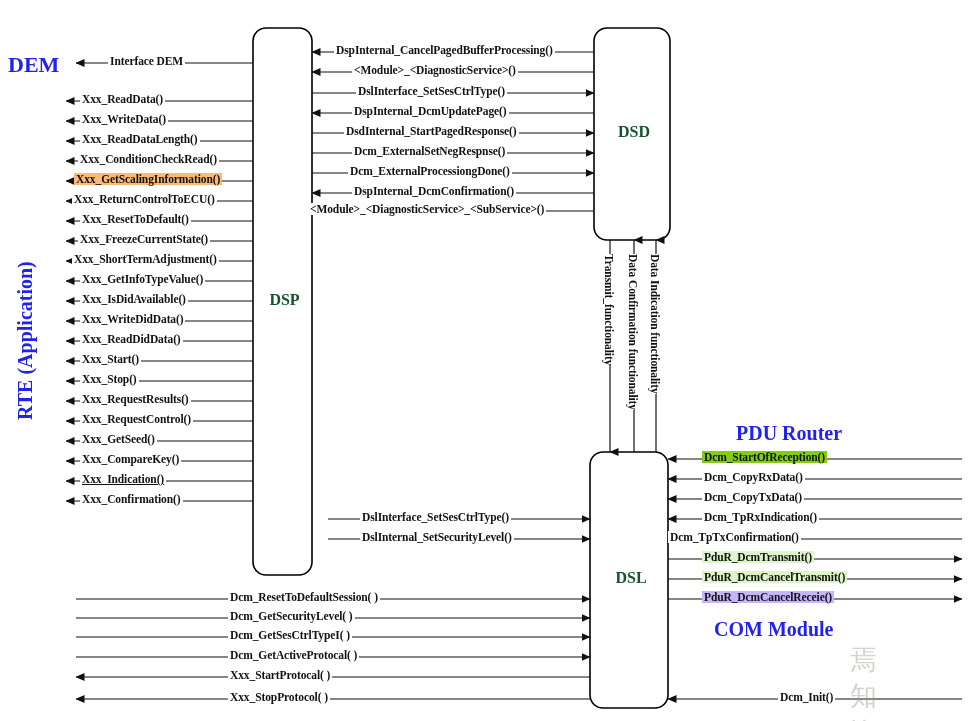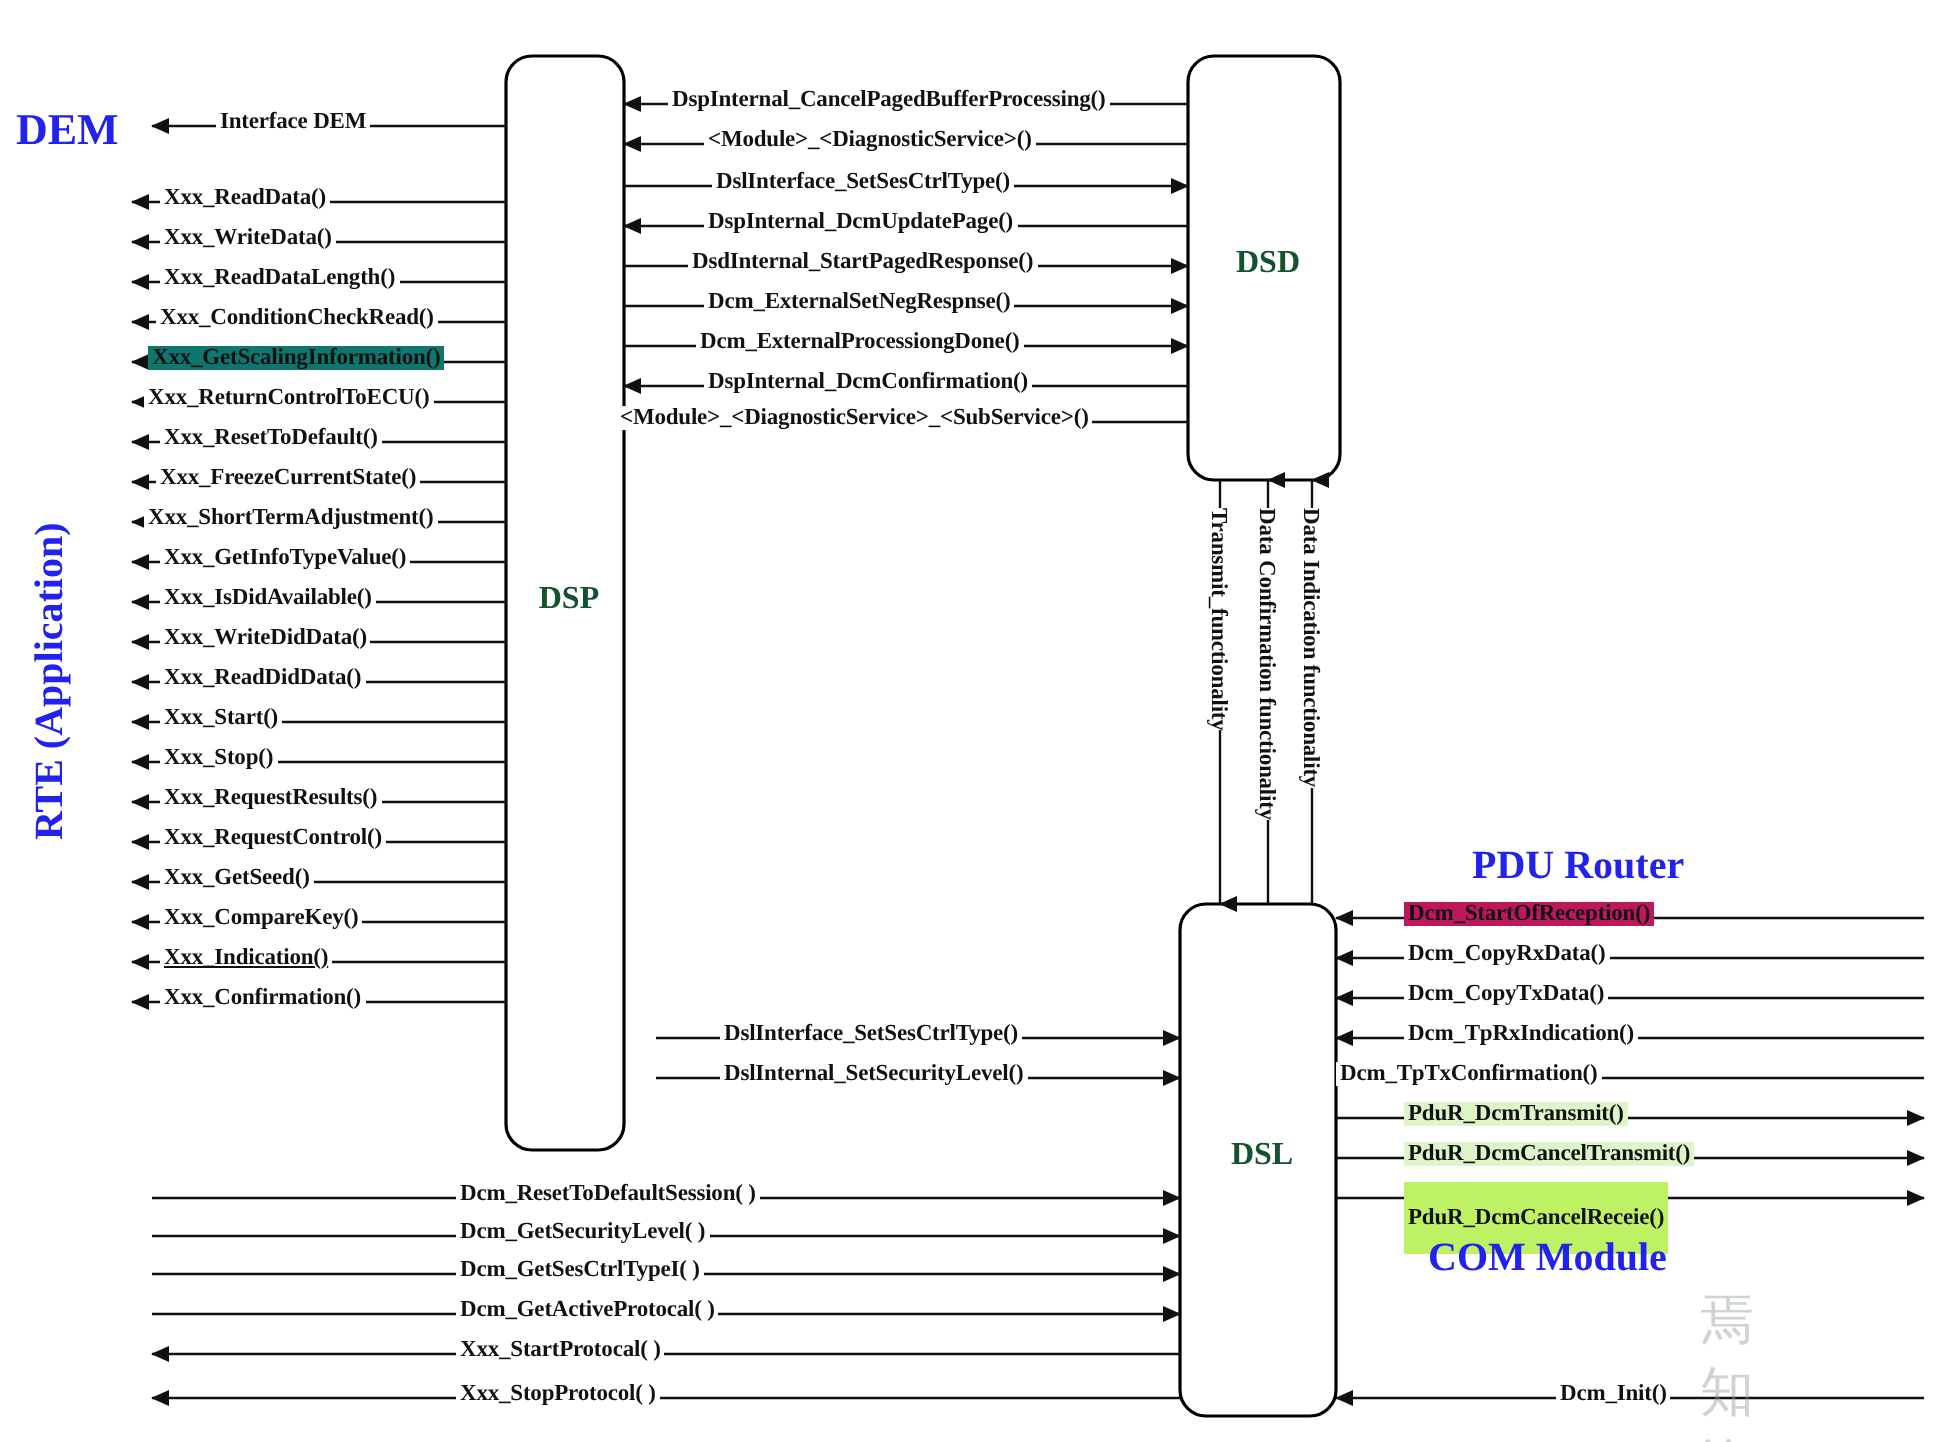--- a/index.html
+++ b/index.html
@@ -93,21 +93,21 @@
         <line x1="656" x2="656" y1="452" y2="240" stroke="#111" stroke-width="1.2" marker-end="url(#arrU)"></line>
       </g>
   </svg>
 
   <div id="labels">
       <div class="lbl rowlbl" style="left: 108px; top: 55px; background: rgb(255, 255, 255); padding: 0px 2px;">Interface DEM</div>
       <div class="lbl rowlbl" style="left: 80px; top: 93px; background: rgb(255, 255, 255); padding: 0px 2px;">Xxx_ReadData()</div>
       <div class="lbl rowlbl" style="left: 80px; top: 113px; background: rgb(255, 255, 255); padding: 0px 2px;">Xxx_WriteData()</div>
       <div class="lbl rowlbl" style="left: 80px; top: 133px; background: rgb(255, 255, 255); padding: 0px 2px;">Xxx_ReadDataLength()</div>
       <div class="lbl rowlbl" style="left: 78px; top: 153px; background: rgb(255, 255, 255); padding: 0px 2px;">Xxx_ConditionCheckRead()</div>
-      <div class="lbl rowlbl" style="left: 74px; top: 173px; background: #0f766e; padding: 0px 2px;">Xxx_GetScalingInformation()</div>
+      <div class="lbl rowlbl" style="left: 74px; top: 173px; background: #fdba74; padding: 0px 2px;">Xxx_GetScalingInformation()</div>
       <div class="lbl rowlbl" style="left: 72px; top: 193px; background: rgb(255, 255, 255); padding: 0px 2px;">Xxx_ReturnControlToECU()</div>
       <div class="lbl rowlbl" style="left: 80px; top: 213px; background: rgb(255, 255, 255); padding: 0px 2px;">Xxx_ResetToDefault()</div>
       <div class="lbl rowlbl" style="left: 78px; top: 233px; background: rgb(255, 255, 255); padding: 0px 2px;">Xxx_FreezeCurrentState()</div>
       <div class="lbl rowlbl" style="left: 72px; top: 253px; background: rgb(255, 255, 255); padding: 0px 2px;">Xxx_ShortTermAdjustment()</div>
       <div class="lbl rowlbl" style="left: 80px; top: 273px; background: rgb(255, 255, 255); padding: 0px 2px;">Xxx_GetInfoTypeValue()</div>
       <div class="lbl rowlbl" style="left: 80px; top: 293px; background: rgb(255, 255, 255); padding: 0px 2px;">Xxx_IsDidAvailable()</div>
       <div class="lbl rowlbl" style="left: 80px; top: 313px; background: rgb(255, 255, 255); padding: 0px 2px;">Xxx_WriteDidData()</div>
       <div class="lbl rowlbl" style="left: 80px; top: 333px; background: rgb(255, 255, 255); padding: 0px 2px;">Xxx_ReadDidData()</div>
       <div class="lbl rowlbl" style="left: 80px; top: 353px; background: rgb(255, 255, 255); padding: 0px 2px;">Xxx_Start()</div>
       <div class="lbl rowlbl" style="left: 80px; top: 373px; background: rgb(255, 255, 255); padding: 0px 2px;">Xxx_Stop()</div>
@@ -121,28 +121,28 @@
       <div class="lbl rowlbl" style="left: 352px; top: 64px; background: rgb(255, 255, 255); padding: 0px 2px;">&lt;Module&gt;_&lt;DiagnosticService&gt;()</div>
       <div class="lbl rowlbl" style="left: 356px; top: 85px; background: rgb(255, 255, 255); padding: 0px 2px;">DslInterface_SetSesCtrlType()</div>
       <div class="lbl rowlbl" style="left: 352px; top: 105px; background: rgb(255, 255, 255); padding: 0px 2px;">DspInternal_DcmUpdatePage()</div>
       <div class="lbl rowlbl" style="left: 344px; top: 125px; background: rgb(255, 255, 255); padding: 0px 2px;">DsdInternal_StartPagedResponse()</div>
       <div class="lbl rowlbl" style="left: 352px; top: 145px; background: rgb(255, 255, 255); padding: 0px 2px;">Dcm_ExternalSetNegRespnse()</div>
       <div class="lbl rowlbl" style="left: 348px; top: 165px; background: rgb(255, 255, 255); padding: 0px 2px;">Dcm_ExternalProcessiongDone()</div>
       <div class="lbl rowlbl" style="left: 352px; top: 185px; background: rgb(255, 255, 255); padding: 0px 2px;">DspInternal_DcmConfirmation()</div>
       <div class="lbl rowlbl" style="left: 308px; top: 203px; background: rgb(255, 255, 255); padding: 0px 2px;">&lt;Module&gt;_&lt;DiagnosticService&gt;_&lt;SubService&gt;()</div>
       <div class="lbl rowlbl" style="left: 360px; top: 511px; background: rgb(255, 255, 255); padding: 0px 2px;">DslInterface_SetSesCtrlType()</div>
       <div class="lbl rowlbl" style="left: 360px; top: 531px; background: rgb(255, 255, 255); padding: 0px 2px;">DslInternal_SetSecurityLevel()</div>
-      <div class="lbl rowlbl" style="left: 702px; top: 451px; background: #be185d; padding: 0px 2px;">Dcm_StartOfReception()</div>
+      <div class="lbl rowlbl" style="left: 702px; top: 451px; background: #84cc16; padding: 0px 2px;">Dcm_StartOfReception()</div>
       <div class="lbl rowlbl" style="left: 702px; top: 471px; background: rgb(255, 255, 255); padding: 0px 2px;">Dcm_CopyRxData()</div>
       <div class="lbl rowlbl" style="left: 702px; top: 491px; background: rgb(255, 255, 255); padding: 0px 2px;">Dcm_CopyTxData()</div>
       <div class="lbl rowlbl" style="left: 702px; top: 511px; background: rgb(255, 255, 255); padding: 0px 2px;">Dcm_TpRxIndication()</div>
       <div class="lbl rowlbl" style="left: 668px; top: 531px; background: rgb(255, 255, 255); padding: 0px 2px;">Dcm_TpTxConfirmation()</div>
       <div class="lbl rowlbl hl" style="left: 702px; top: 551px; background: rgb(221, 245, 200); padding: 0px 2px;">PduR_DcmTransmit()</div>
       <div class="lbl rowlbl hl" style="left: 702px; top: 571px; background: rgb(221, 245, 200); padding: 0px 2px;">PduR_DcmCancelTransmit()</div>
-      <div class="lbl rowlbl hl" style="left: 702px; top: 591px; background: #bef264; padding: 12px 2px;">PduR_DcmCancelReceie()</div>
+      <div class="lbl rowlbl hl" style="left: 702px; top: 591px; background: #c4b5fd; padding: 0px 2px;">PduR_DcmCancelReceie()</div>
       <div class="lbl rowlbl" style="left: 228px; top: 591px; background: rgb(255, 255, 255); padding: 0px 2px;">Dcm_ResetToDefaultSession( )</div>
       <div class="lbl rowlbl" style="left: 228px; top: 610px; background: rgb(255, 255, 255); padding: 0px 2px;">Dcm_GetSecurityLevel( )</div>
       <div class="lbl rowlbl" style="left: 228px; top: 629px; background: rgb(255, 255, 255); padding: 0px 2px;">Dcm_GetSesCtrlTypeI( )</div>
       <div class="lbl rowlbl" style="left: 228px; top: 649px; background: rgb(255, 255, 255); padding: 0px 2px;">Dcm_GetActiveProtocal( )</div>
       <div class="lbl rowlbl" style="left: 228px; top: 669px; background: rgb(255, 255, 255); padding: 0px 2px;">Xxx_StartProtocal( )</div>
       <div class="lbl rowlbl" style="left: 228px; top: 691px; background: rgb(255, 255, 255); padding: 0px 2px;">Xxx_StopProtocol( )</div>
       <div class="lbl rowlbl" style="left: 778px; top: 691px; background: rgb(255, 255, 255); padding: 0px 2px;">Dcm_Init()</div>
       <div class="lbl rowlbl vert" style="left: 615px; top: 254px; transform: rotate(90deg); transform-origin: 0px 0px; background: rgb(255, 255, 255);">Transmit_functionality</div>
       <div class="lbl rowlbl vert" style="left: 639px; top: 254px; transform: rotate(90deg); transform-origin: 0px 0px; background: rgb(255, 255, 255);">Data Confirmation functionality</div>
       <div class="lbl rowlbl vert" style="left: 661px; top: 254px; transform: rotate(90deg); transform-origin: 0px 0px; background: rgb(255, 255, 255);">Data Indication functionality</div>

